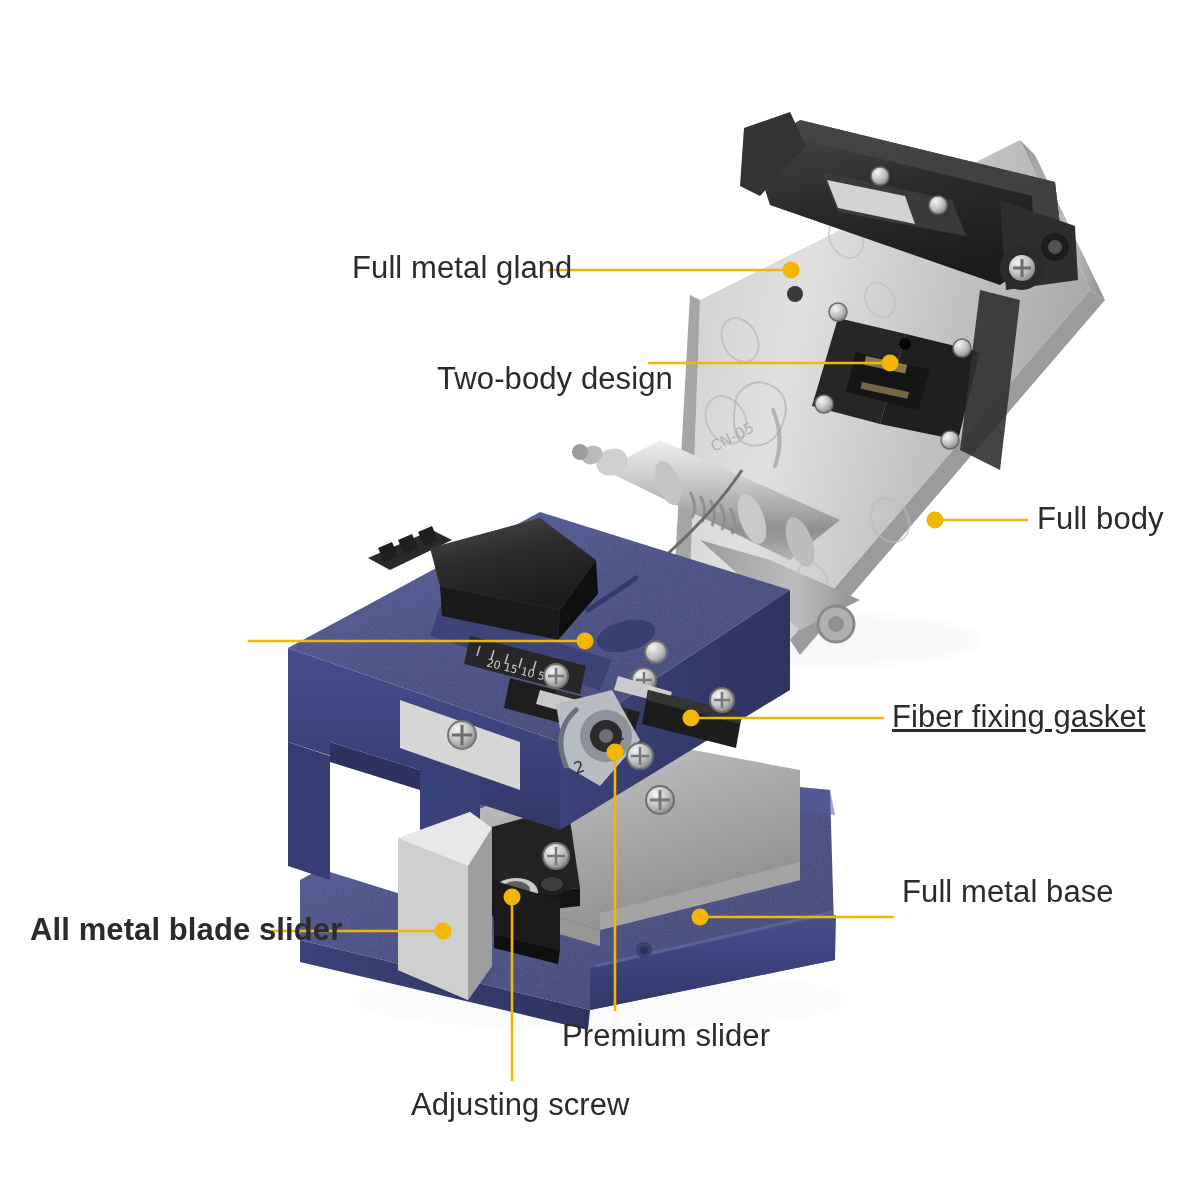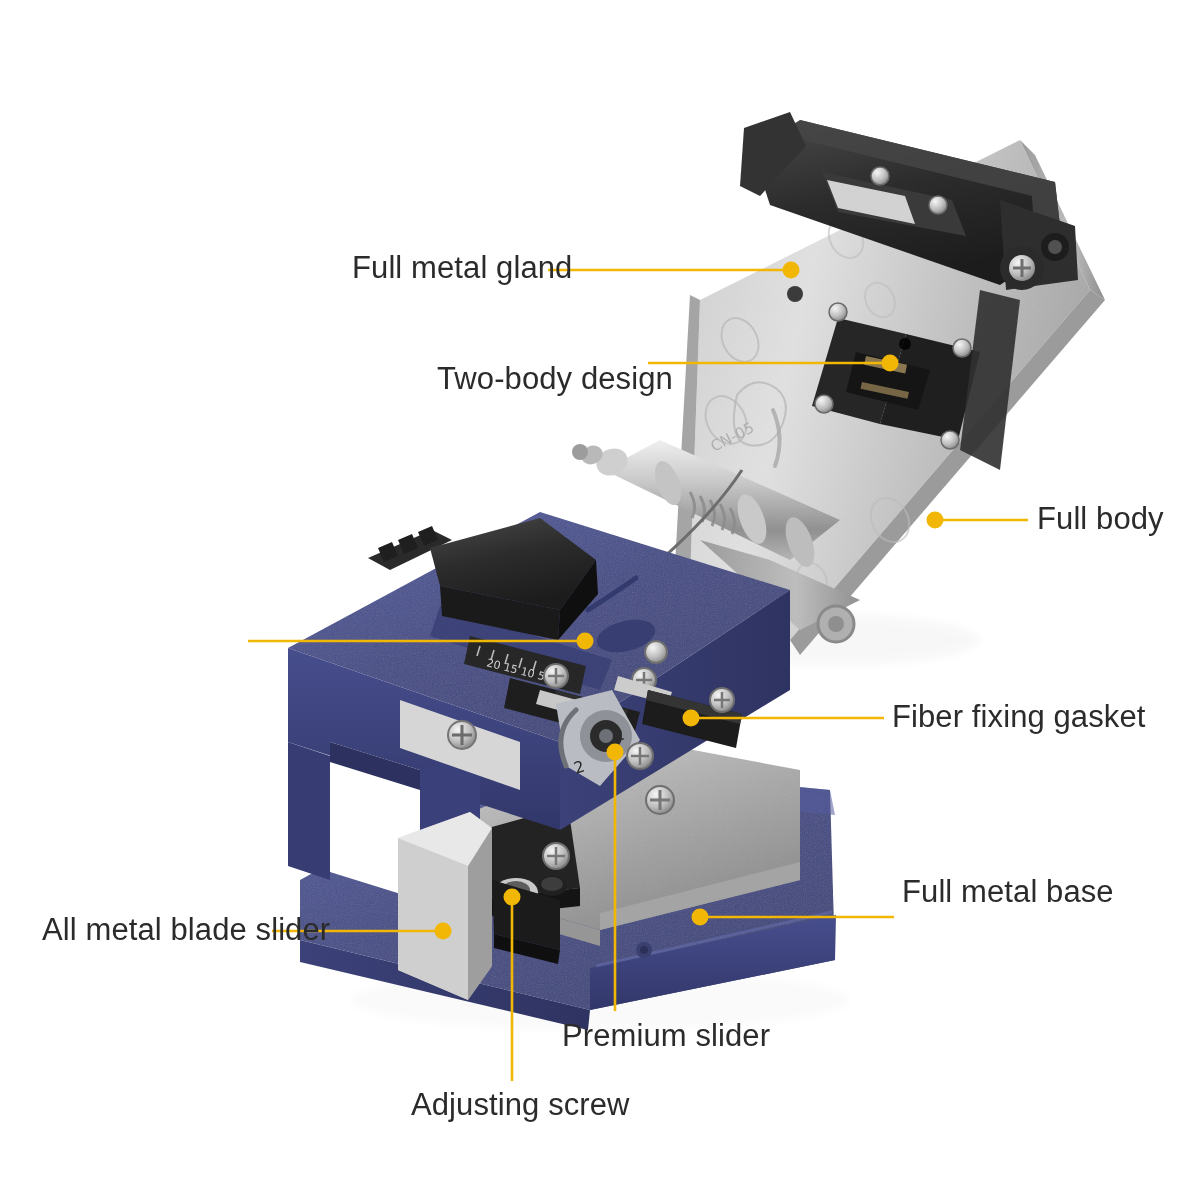--- a/index.html
+++ b/index.html
@@ -373,23 +373,23 @@
       </g>
     </svg>
 
   <div class="callout" style="left:352px;top:253px;">Full metal gland</div>
 
   <div class="callout" style="left:437px;top:328px;margin-top:36px;">Two-body design</div>
 
   <div class="callout" style="left:1037px;top:504px;">Full body</div>
 
 
-  <div class="callout" style="left:892px;top:702px;">Fiber fixing gasket</div>
-
-  <div class="callout" style="left:42px;top:915px;">All metal blade slider</div>
+  <div class="callout" style="left:892px;top:702px;text-decoration:underline;">Fiber fixing gasket</div>
+
+  <div class="callout" style="left:30px;top:915px;font-weight:bold;">All metal blade slider</div>
 
   <div class="callout" style="left:902px;top:865px;margin-top:12px;">Full metal base</div>
 
   <div class="callout" style="left:562px;top:1021px;">Premium slider</div>
 
   <div class="callout" style="left:411px;top:1090px;">Adjusting screw</div>
 
 </div>
 
 </body></html>

